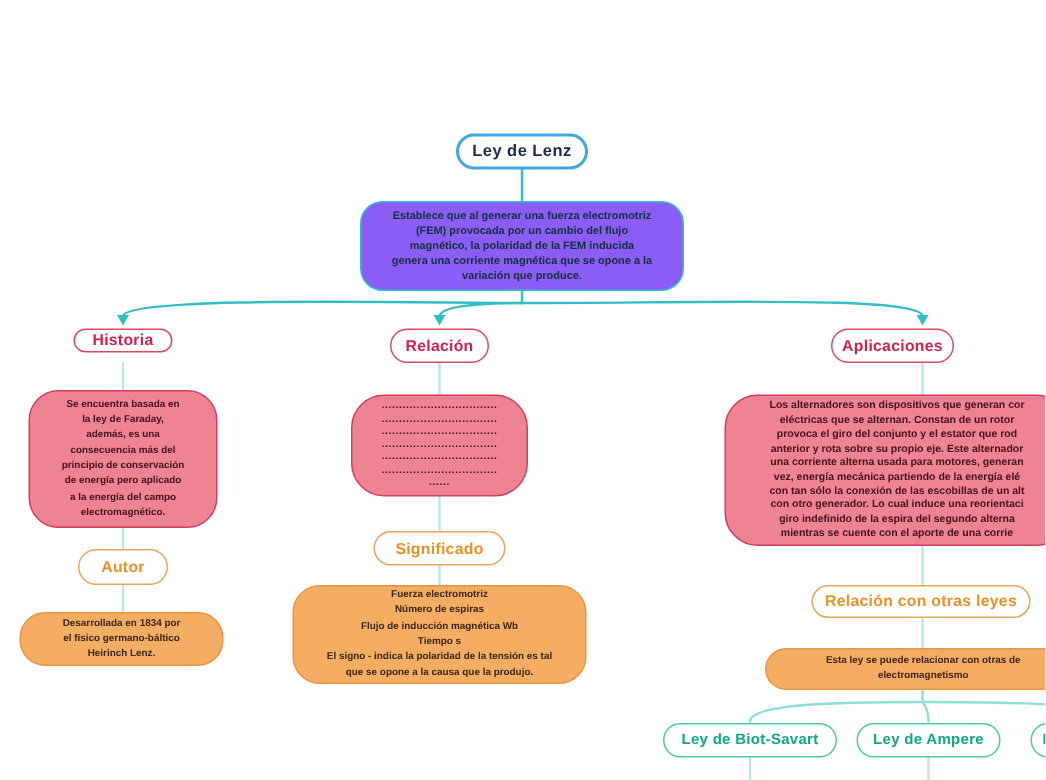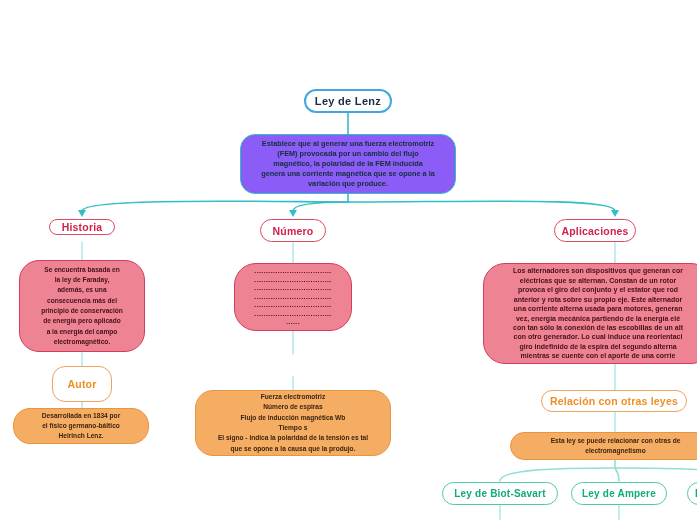--- a/index.html
+++ b/index.html
@@ -80,40 +80,43 @@
   <div class="node box-pink txt-sm" style="left:19px;top:249px;width:126px;height:92px;border-radius:20px;">
     <span>Se encuentra basada en
 la ley de Faraday,
 además, es una
 consecuencia más del
 principio de conservación
 de energía pero aplicado
 a la energía del campo
 electromagnético.</span>
   </div>
-  <div class="node pill pill-orange" style="left:52px;top:355px;width:60px;height:36px;">
+  <div class="node pill pill-orange" style="left:52px;top:355px;width:60px;height:24px;">
     <span>Autor</span>
   </div>
   <div class="node box-orange txt-sm" style="left:13px;top:397px;width:136px;height:36px;border-radius:17px;">
     <span>Desarrollada en 1834 por
 el físico germano-báltico
 Heirinch Lenz.</span>
   </div>
 
   <div class="node pill pill-red" style="left:260px;top:208px;width:66px;height:23px;">
-    <span>Número</span>
+    <span>Relación</span>
   </div>
   <div class="node box-pink" style="left:234px;top:252px;width:118px;height:68px;border-radius:22px;font-size:7px;line-height:8.6px;letter-spacing:.4px;">
     <span>.................................
 .................................
 .................................
 .................................
 .................................
 .................................
 ......</span>
+  </div>
+  <div class="node pill pill-orange" style="left:249px;top:343px;width:88px;height:23px;">
+    <span>Significado</span>
   </div>
   <div class="node box-orange txt-sm" style="left:195px;top:379px;width:196px;height:66px;border-radius:18px;">
     <span>Fuerza electromotriz
 Número de espiras
 Flujo de inducción magnética Wb
 Tiempo s
 El signo - indica la polaridad de la tensión es tal
 que se opone a la causa que la produjo.</span>
   </div>
 

